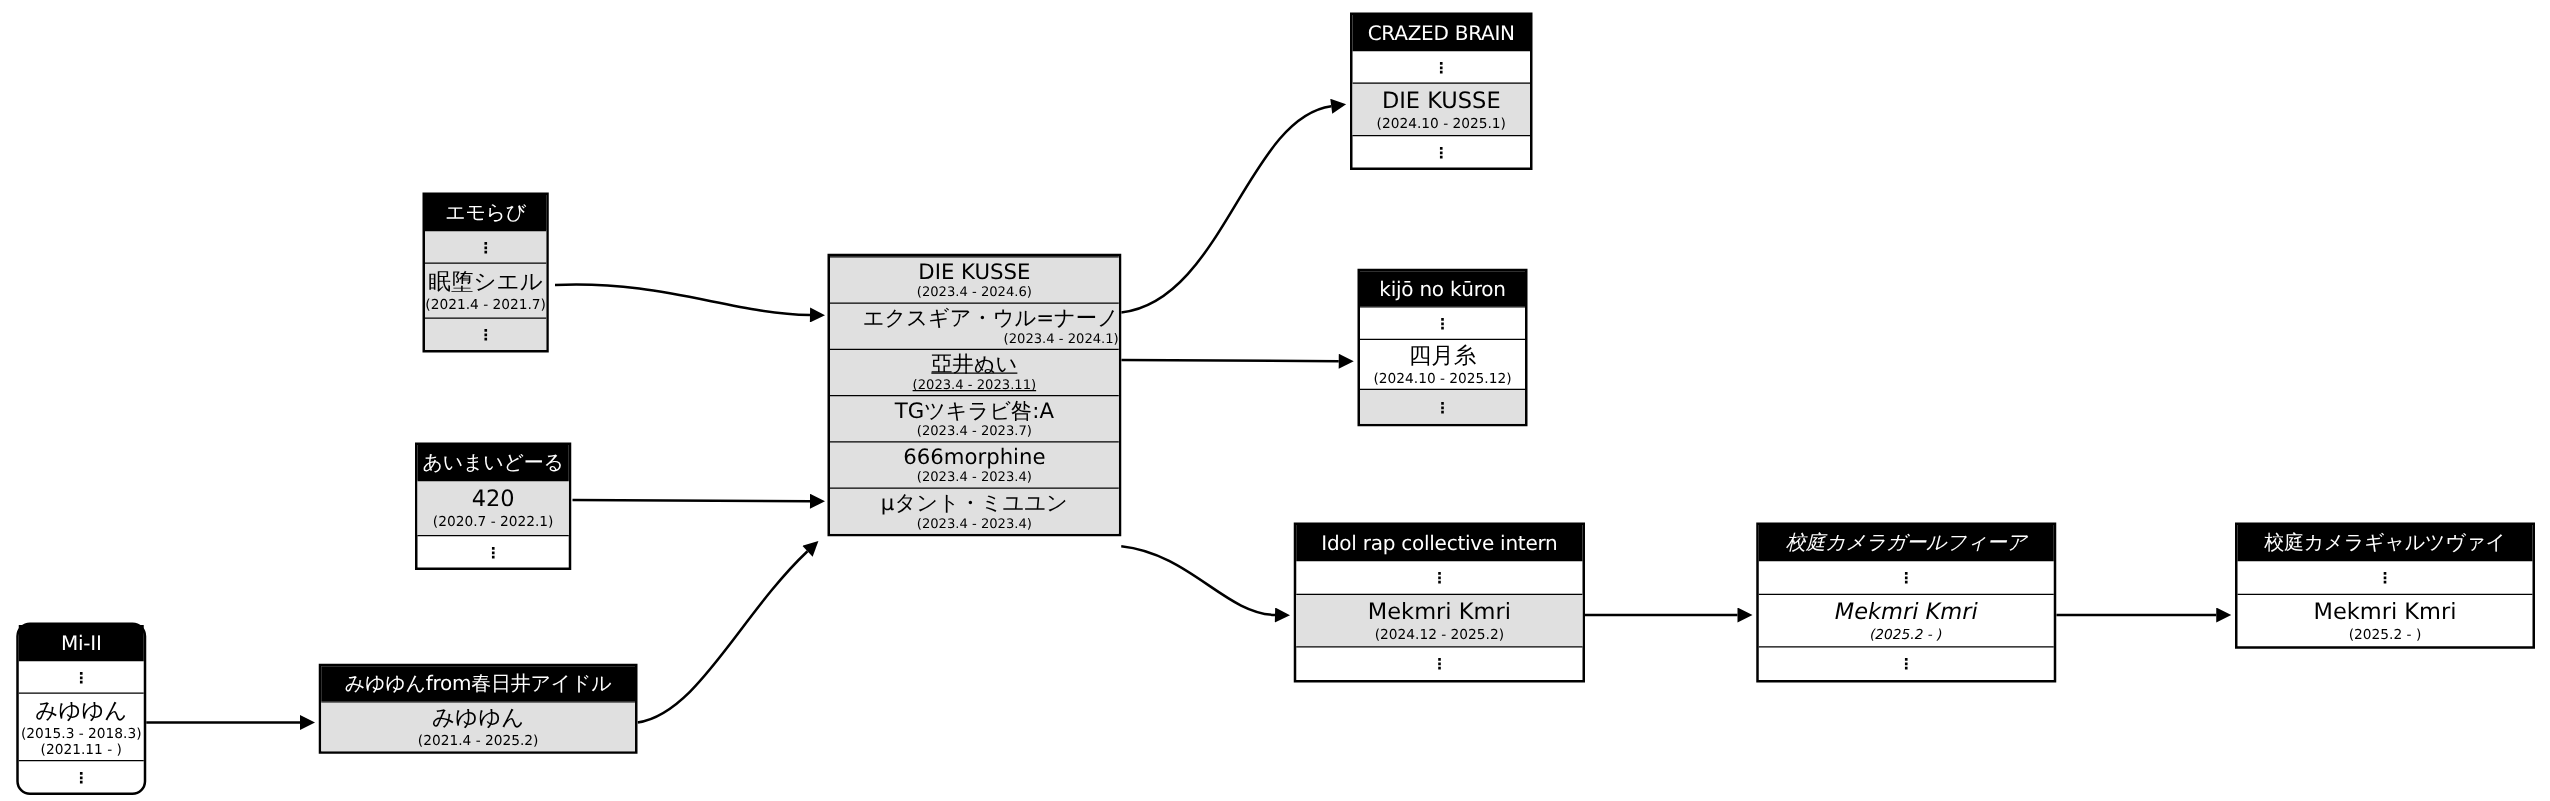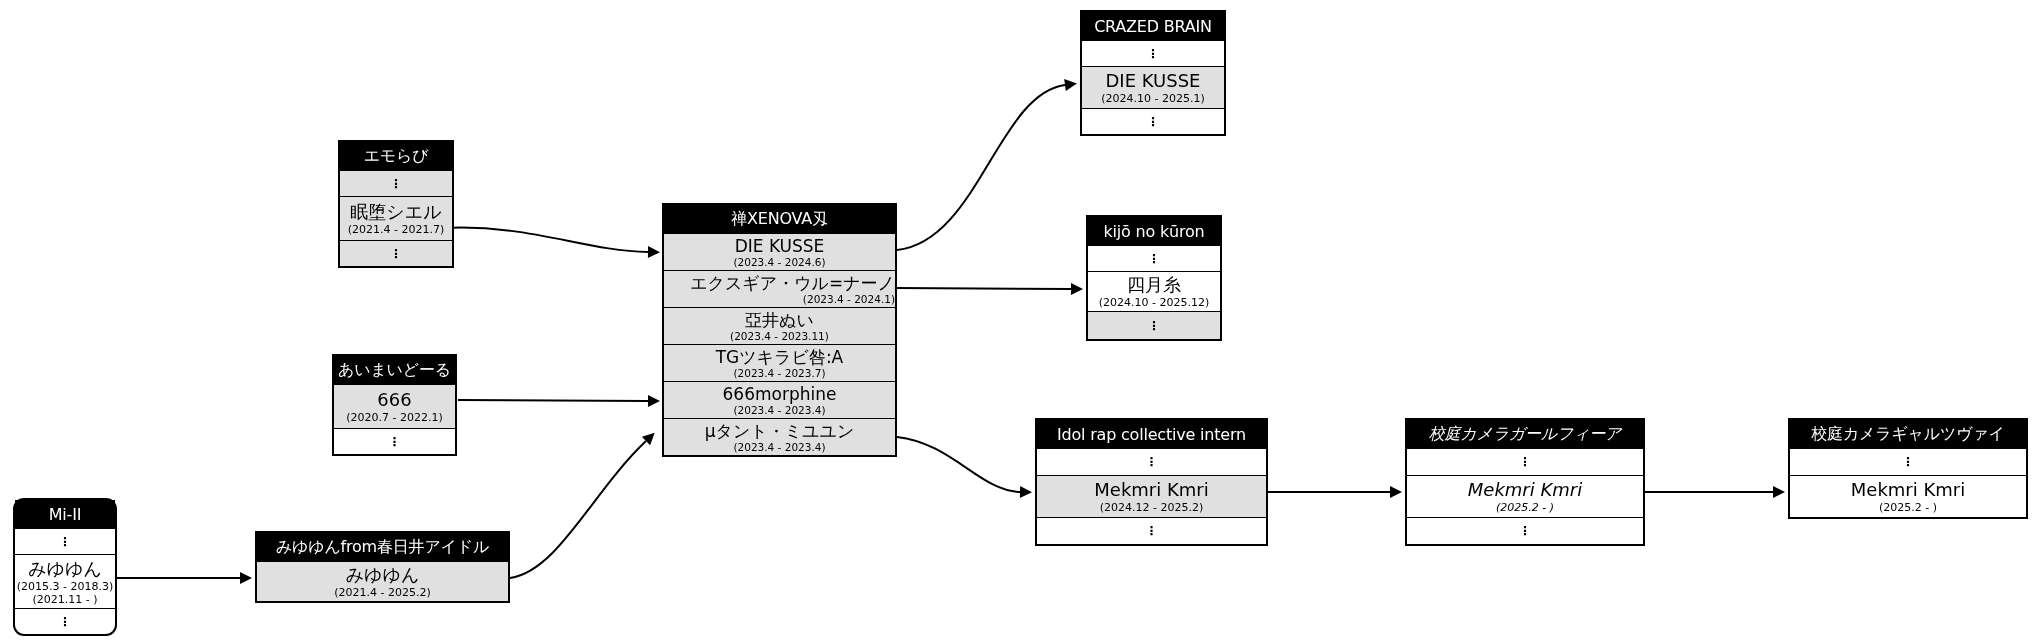--- a/index.html
+++ b/index.html
@@ -87,61 +87,60 @@
       </div>
       <div class="row member" style="height: 54px;">
         <div class="member-name">みゆゆん</div>
         <div class="member-dates">(2015.3 - 2018.3)</div>
         <div class="member-dates">(2021.11 - )</div>
       </div>
       <div class="row dots">
         <span class="dots-glyph">⋮</span>
       </div>
     </div>
-    <div class="node" style="left: 338px; top: 140px; width: 116px;">
+    <div class="node" style="left: 338px; top: 154px; width: 101px;">
       <div class="node-header">エモらび</div>
       <div class="row hl dots">
         <span class="dots-glyph">⋮</span>
       </div>
       <div class="row hl member" style="height: 44px;">
         <div class="member-name">眠堕シエル</div>
         <div class="member-dates">(2021.4 - 2021.7)</div>
       </div>
       <div class="row hl dots">
         <span class="dots-glyph">⋮</span>
       </div>
     </div>
     <div class="node" style="left: 332px; top: 354px; width: 125px;">
       <div class="node-header">あいまいどーる</div>
       <div class="row hl member" style="height: 44px;">
-        <div class="member-name">666</div>
+        <div class="member-name">420</div>
         <div class="member-dates">(2020.7 - 2022.1)</div>
       </div>
       <div class="row dots">
         <span class="dots-glyph">⋮</span>
       </div>
     </div>
     <div class="node" style="left: 255px; top: 531px; width: 255px;">
       <div class="node-header">みゆゆんfrom春日井アイドル</div>
       <div class="row hl member" style="height: 40px;">
         <div class="member-name">みゆゆん</div>
         <div class="member-dates">(2021.4 - 2025.2)</div>
       </div>
     </div>
     <div class="node" style="left: 662px; top: 203px; width: 235px;">
-      <div class="node-header">禅XENOVA刄</div>
       <div class="row hl member compact" style="height: 37px;">
         <div class="member-name">DIE KUSSE</div>
         <div class="member-dates">(2023.4 - 2024.6)</div>
       </div>
       <div class="row hl member compact" style="height: 37px; align-items: flex-end;">
         <div class="member-name">エクスギア・ウル=ナーノ</div>
         <div class="member-dates">(2023.4 - 2024.1)</div>
       </div>
-      <div class="row hl member compact" style="height: 37px;">
+      <div class="row hl member compact" style="height: 37px; text-decoration: underline;">
         <div class="member-name">亞井ぬい</div>
         <div class="member-dates">(2023.4 - 2023.11)</div>
       </div>
       <div class="row hl member compact" style="height: 37px;">
         <div class="member-name">TGツキラビ咎:A</div>
         <div class="member-dates">(2023.4 - 2023.7)</div>
       </div>
       <div class="row hl member compact" style="height: 37px;">
         <div class="member-name">666morphine</div>
         <div class="member-dates">(2023.4 - 2023.4)</div>

